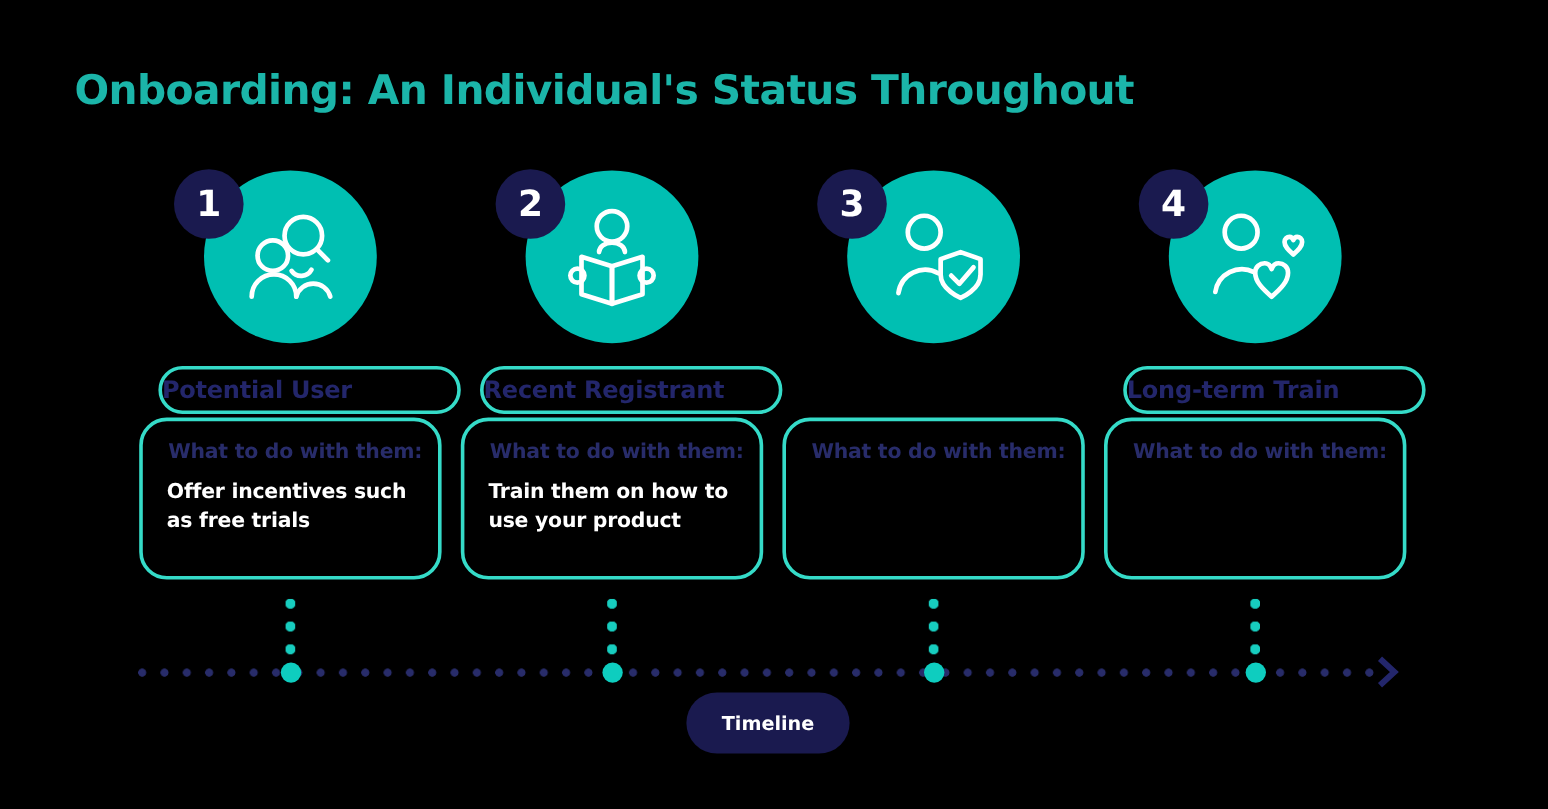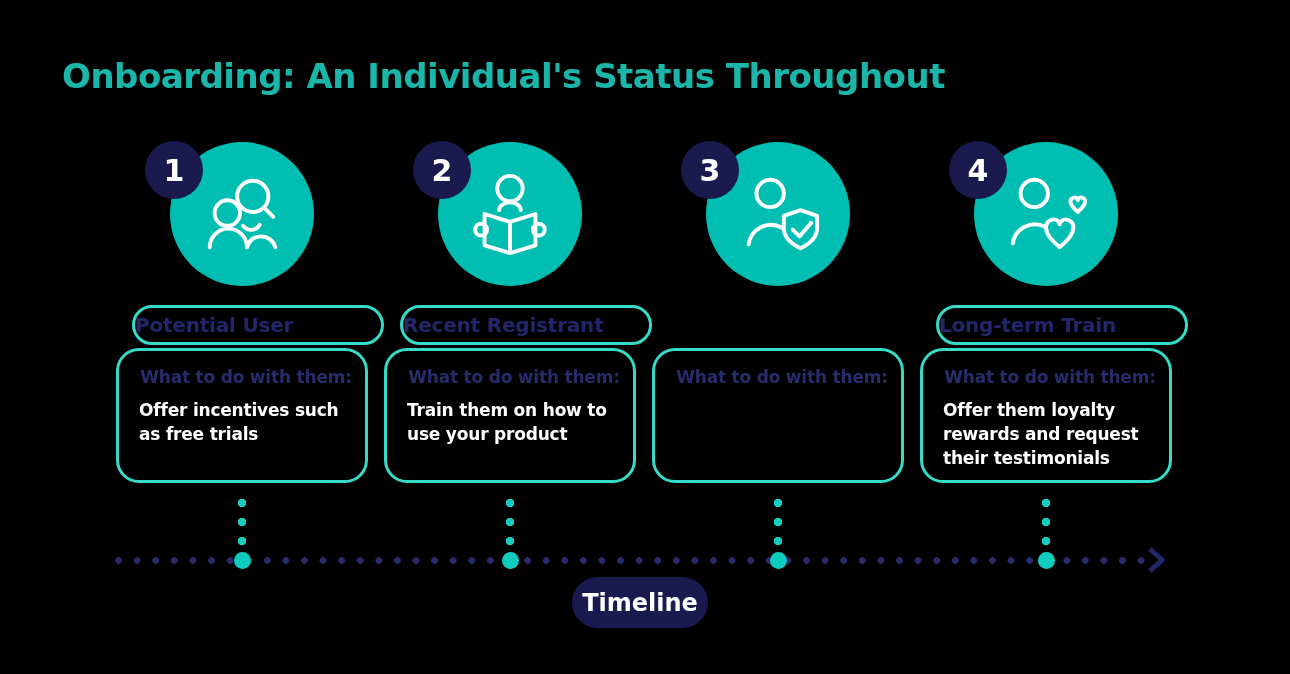--- a/index.html
+++ b/index.html
@@ -47,21 +47,21 @@
     background-size:18.6px 7px;background-repeat:repeat-x;
   }
   .milestone{
     position:absolute;top:551.5px;width:17px;height:17px;border-radius:50%;background:#0ECDBF;
   }
   .m-1{left:233.5px}.m-2{left:501.5px}.m-3{left:769.5px}.m-4{left:1037.5px}
   .arrow{position:absolute;left:1147px;top:546px;}
   .timeline-pill{
     position:absolute;left:572px;top:577px;width:136px;height:51px;border-radius:25.5px;
     background:#1A1A4F;display:flex;align-items:center;justify-content:center;
-    color:#FFFFFF;font-size:24px;font-weight:bold;
+    color:#FFFFFF;font-size:16px;font-weight:bold;
   }
 </style>
 </head>
 <body>
 
 <div class="page">
 
   <div class="title">Onboarding: An Individual's Status Throughout</div>
 
   <div class="stage stage-1">
@@ -140,21 +140,20 @@
       </svg>
     </div>
     <div class="badge">
       <span>4</span>
     </div>
     <div class="pill">
       <span>Long-term Train</span>
     </div>
     <div class="box">
       <p class="box-heading">What to do with them:</p>
-      <p class="box-text">Offer them loyalty rewards and request their testimonials</p>
     </div>
     <div class="connector"></div>
   </div>
 
   <div class="timeline">
     <div class="dots-line"></div>
     <div class="milestone m-1"></div>
     <div class="milestone m-2"></div>
     <div class="milestone m-3"></div>
     <div class="milestone m-4"></div>

